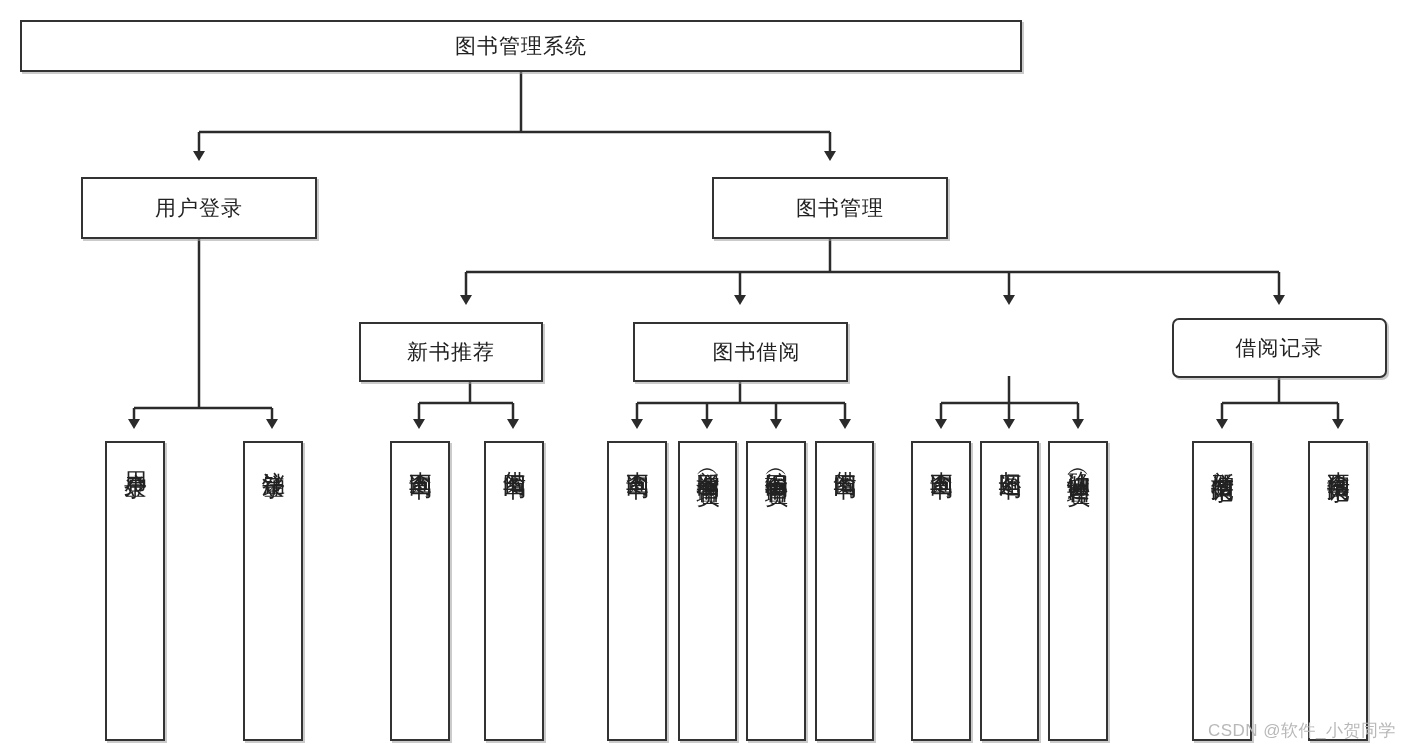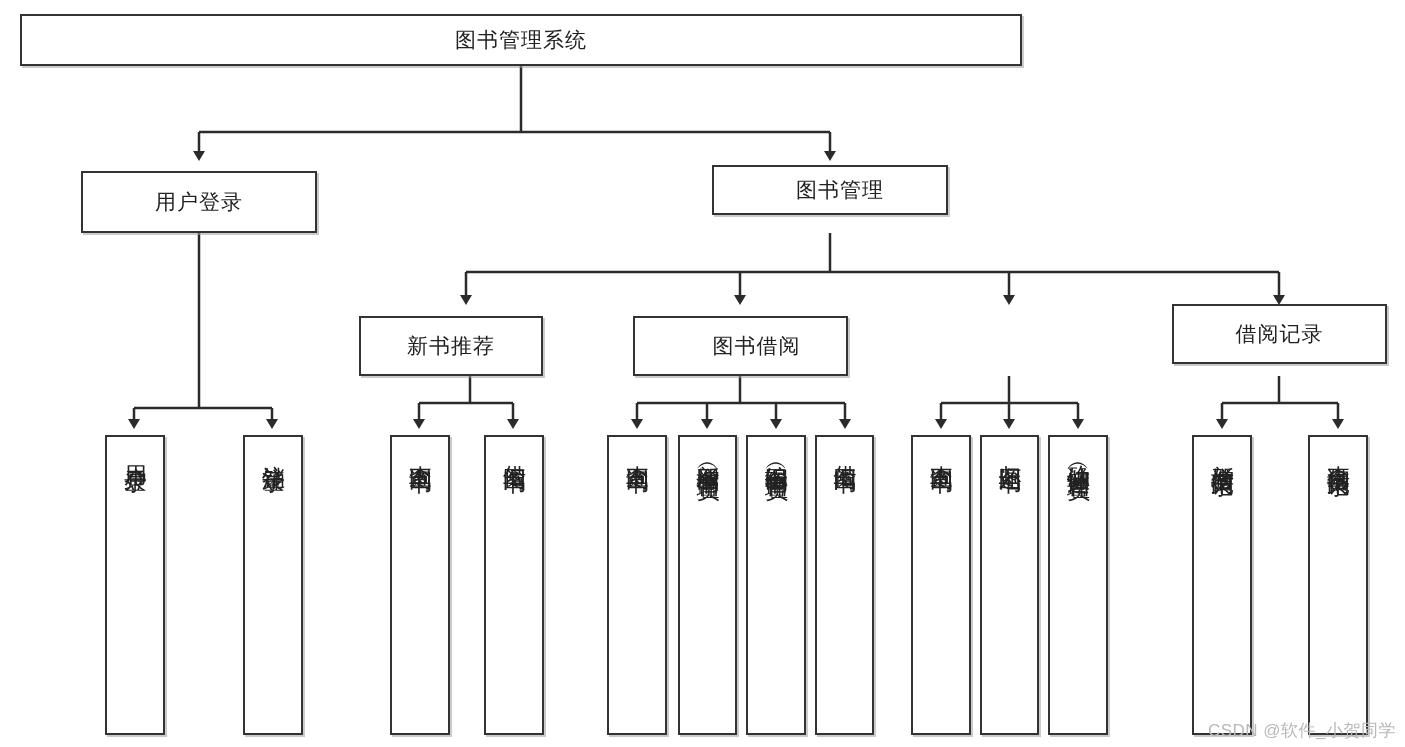--- a/index.html
+++ b/index.html
@@ -28,20 +28,21 @@
   .node {
     position: absolute;
     box-sizing: border-box;
     background: #ffffff;
     border: 2.5px solid #333333;
     box-shadow: 2px 2px 0 rgba(160,160,160,0.55);
     display: flex;
     align-items: center;
     justify-content: center;
     color: #222222;
+    margin-top: 6px;
   }
   .node-h {
     font-size: 21px;
     letter-spacing: 1px;
     white-space: nowrap;
   }
   .node-root {
     font-size: 21px;
     letter-spacing: 1px;
   }
@@ -123,31 +124,31 @@
     </g>
   </svg>
 
   <div class="node node-root" style="left:20px; top:14px; width:1002px; height:52px;">
     <span>图书管理系统</span>
   </div>
 
   <div class="node node-h" style="left:81px; top:171px; width:236px; height:62px;">
     <span>用户登录</span>
   </div>
-  <div class="node node-h" style="left:712px; top:165px; width:236px; height:50px;padding-left:20px;">
+  <div class="node node-h" style="left:712px; top:171px; width:236px; height:62px;padding-left:20px;">
     <span>图书管理</span>
   </div>
 
   <div class="node node-h" style="left:359px; top:316px; width:184px; height:60px;">
     <span>新书推荐</span>
   </div>
   <div class="node node-h" style="left:633px; top:316px; width:215px; height:60px;padding-left:32px;">
     <span>图书借阅</span>
   </div>
-  <div class="node node-h" style="left:1172px; top:304px; width:215px; height:60px;">
+  <div class="node node-h" style="left:1172px; top:312px; width:215px; height:60px;border-radius:7px;">
     <span>借阅记录</span>
   </div>
 
   <div class="node node-v" style="left:105px; top:435px; width:60px; height:300px;">
     <span class="vtext">用户登录</span>
   </div>
   <div class="node node-v" style="left:243px; top:435px; width:60px; height:300px;">
     <span class="vtext">注销登录</span>
   </div>
 

